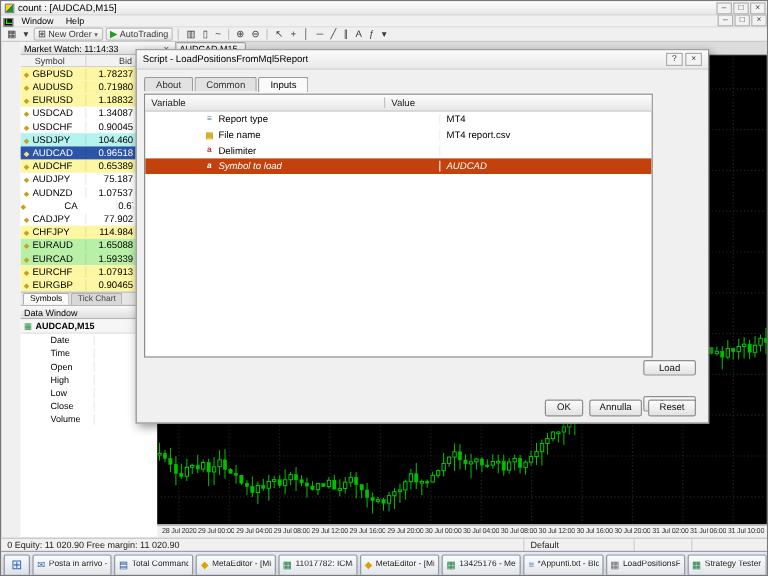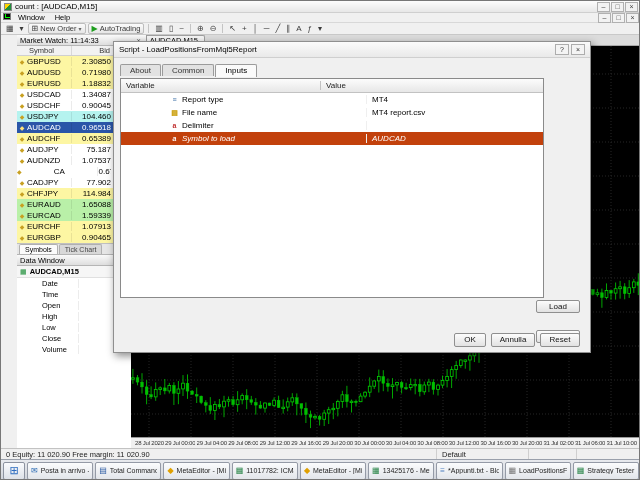--- a/index.html
+++ b/index.html
@@ -4,21 +4,21 @@
 <style>
 *{margin:0;padding:0;box-sizing:border-box;}
 body{background:#888;}
 #screen{position:relative;width:640px;height:480px;background:#f0f0f0;font-family:"Liberation Sans",sans-serif;font-size:9px;color:#000;overflow:hidden;border:1px solid #777;}
 
 .titlebar{position:absolute;left:0;top:0;width:640px;height:12px;background:linear-gradient(#fdfdfd,#e7e7e7);border-bottom:1px solid #cfcfcf;display:flex;align-items:center;gap:3px;padding:0 3px;font-size:8px;}
 .appicon{width:8px;height:8px;background:linear-gradient(135deg,#ffd400 45%,#1f8f3a 46%);display:inline-block;border:1px solid #888;}
 .win-controls{margin-left:auto;display:flex;gap:1px;}
 .win-btn{width:13px;height:10px;border:1px solid #b0b0b0;background:#f2f2f2;font-size:7px;line-height:8px;text-align:center;color:#444;}
 
-.menubar{position:absolute;left:0;top:12px;width:640px;height:10px;background:#f0f0f0;border-bottom:1px solid #d8d8d8;display:flex;align-items:flex-start;gap:2px;padding:0 2px;font-size:7.5px;}
+.menubar{position:absolute;left:0;top:12px;width:640px;height:10px;background:#f0f0f0;border-bottom:1px solid #d8d8d8;display:flex;align-items:flex-end;gap:2px;padding:0 2px;font-size:7.5px;}
 .menu-item{padding:0 5px;}
 .child-icon{width:8px;height:7px;background:#000;border:1px solid #7a7a7a;display:inline-block;position:relative;}
 .child-icon::after{content:"";position:absolute;left:1px;bottom:1px;width:4px;height:3px;border-left:1px solid #0f0;border-bottom:1px solid #0f0;}
 
 .toolbar{position:absolute;left:0;top:22px;width:640px;height:12px;background:#f0f0f0;border-bottom:1px solid #c9c9c9;display:flex;align-items:center;gap:2px;padding:0 3px;font-size:8px;}
 .tb-btn{display:inline-flex;align-items:center;gap:2px;padding:0 2px;height:11px;color:#3a3a3a;}
 .tb-labeled{border:1px solid #bdbdbd;background:linear-gradient(#fbfbfb,#e6e6e6);border-radius:2px;padding:0 3px;font-size:7.5px;}
 .tb-glyph{font-size:8px;line-height:10px;}
 .tb-dd{font-size:6px;color:#666;}
 .tb-sep{width:1px;height:9px;background:#c4c4c4;margin:0 2px;}
@@ -167,21 +167,21 @@
     </div>
     <div class="mw-cols">
       <span class="c1">Symbol</span>
       <span class="c2">Bid</span>
       <span class="c3">Ask</span>
     </div>
     <div>
         <div class="mw-row" style="background: rgb(253, 246, 163);">
           <span class="mw-ic">◆</span>
           <span class="mw-sym">GBPUSD</span>
-          <span class="mw-bid">2.30850</span>
+          <span class="mw-bid">1.78237</span>
           <span class="mw-ask">1.31363</span>
         </div>
         <div class="mw-row" style="background: rgb(253, 246, 163);">
           <span class="mw-ic">◆</span>
           <span class="mw-sym">AUDUSD</span>
           <span class="mw-bid">0.71980</span>
           <span class="mw-ask">0.71993</span>
         </div>
         <div class="mw-row" style="background: rgb(253, 246, 163);">
           <span class="mw-ic">◆</span>

